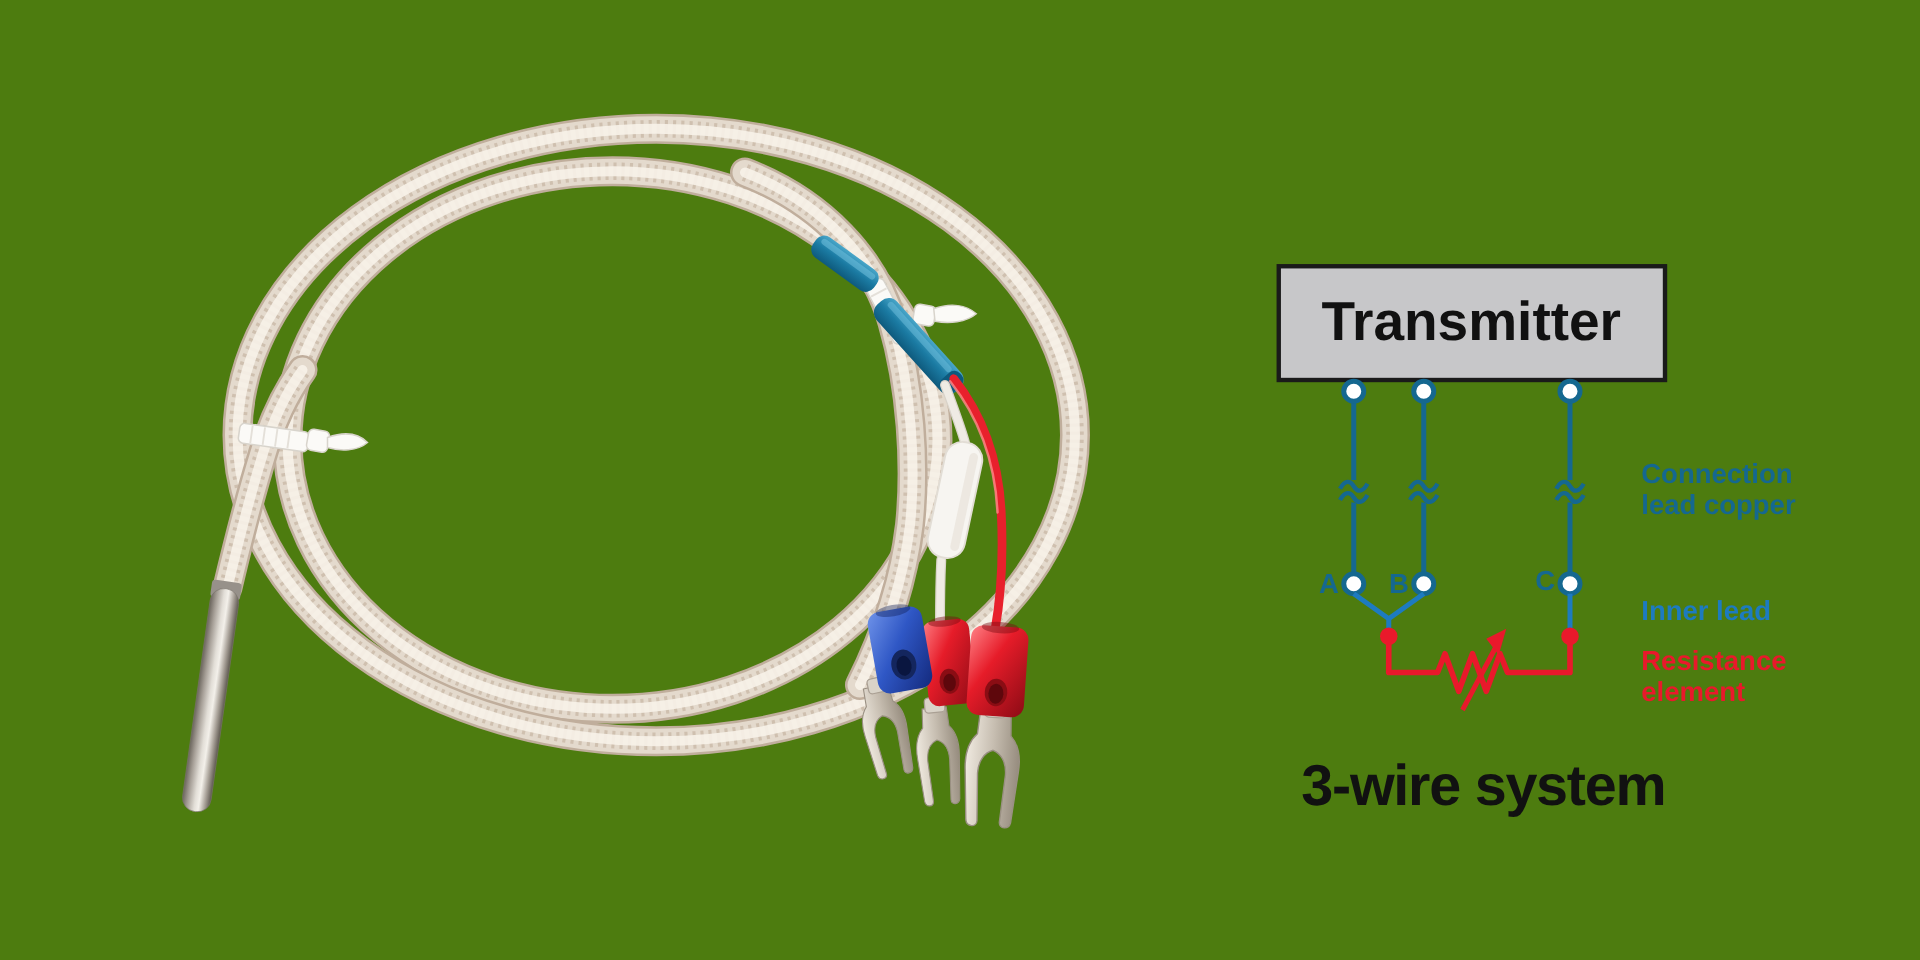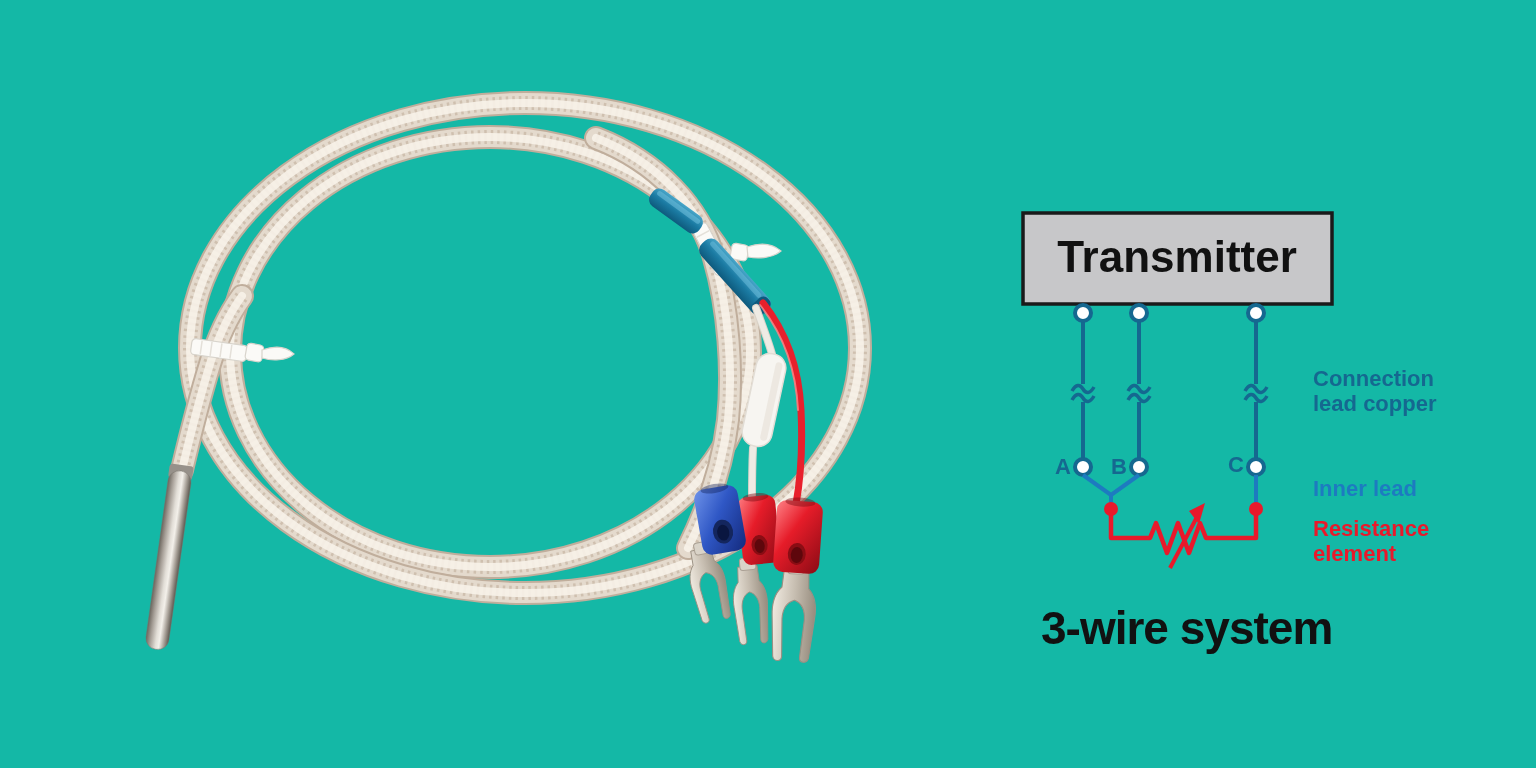--- a/index.html
+++ b/index.html
@@ -1,16 +1,16 @@
 <!DOCTYPE html>
 <html><head>
 <meta charset="utf-8">
 <style>
   html,body{margin:0;padding:0;background:#ffffff;}
-  .stage{position:relative;width:1536px;height:768px;background:#14b8a6;overflow:hidden;
+  .stage{position:relative;width:1536px;height:768px;background:#4d7c0f;overflow:hidden;
          font-family:"Liberation Sans", sans-serif;}
   .stage svg{position:absolute;top:0;display:block;}
   #photoSvg{left:0;}
   #schemSvg{left:960px;}
 
   
   .c0{stroke:#c0ae9c;stroke-width:24;fill:none;stroke-linecap:round;}
   .c1{stroke:#e4dacd;stroke-width:20;fill:none;stroke-linecap:round;}
   .c2{stroke:#f7f2e9;stroke-width:8;fill:none;stroke-linecap:round;opacity:.9;}
   .c3{stroke:#a98f79;stroke-width:14;fill:none;stroke-dasharray:2.5 4;opacity:.35;}

